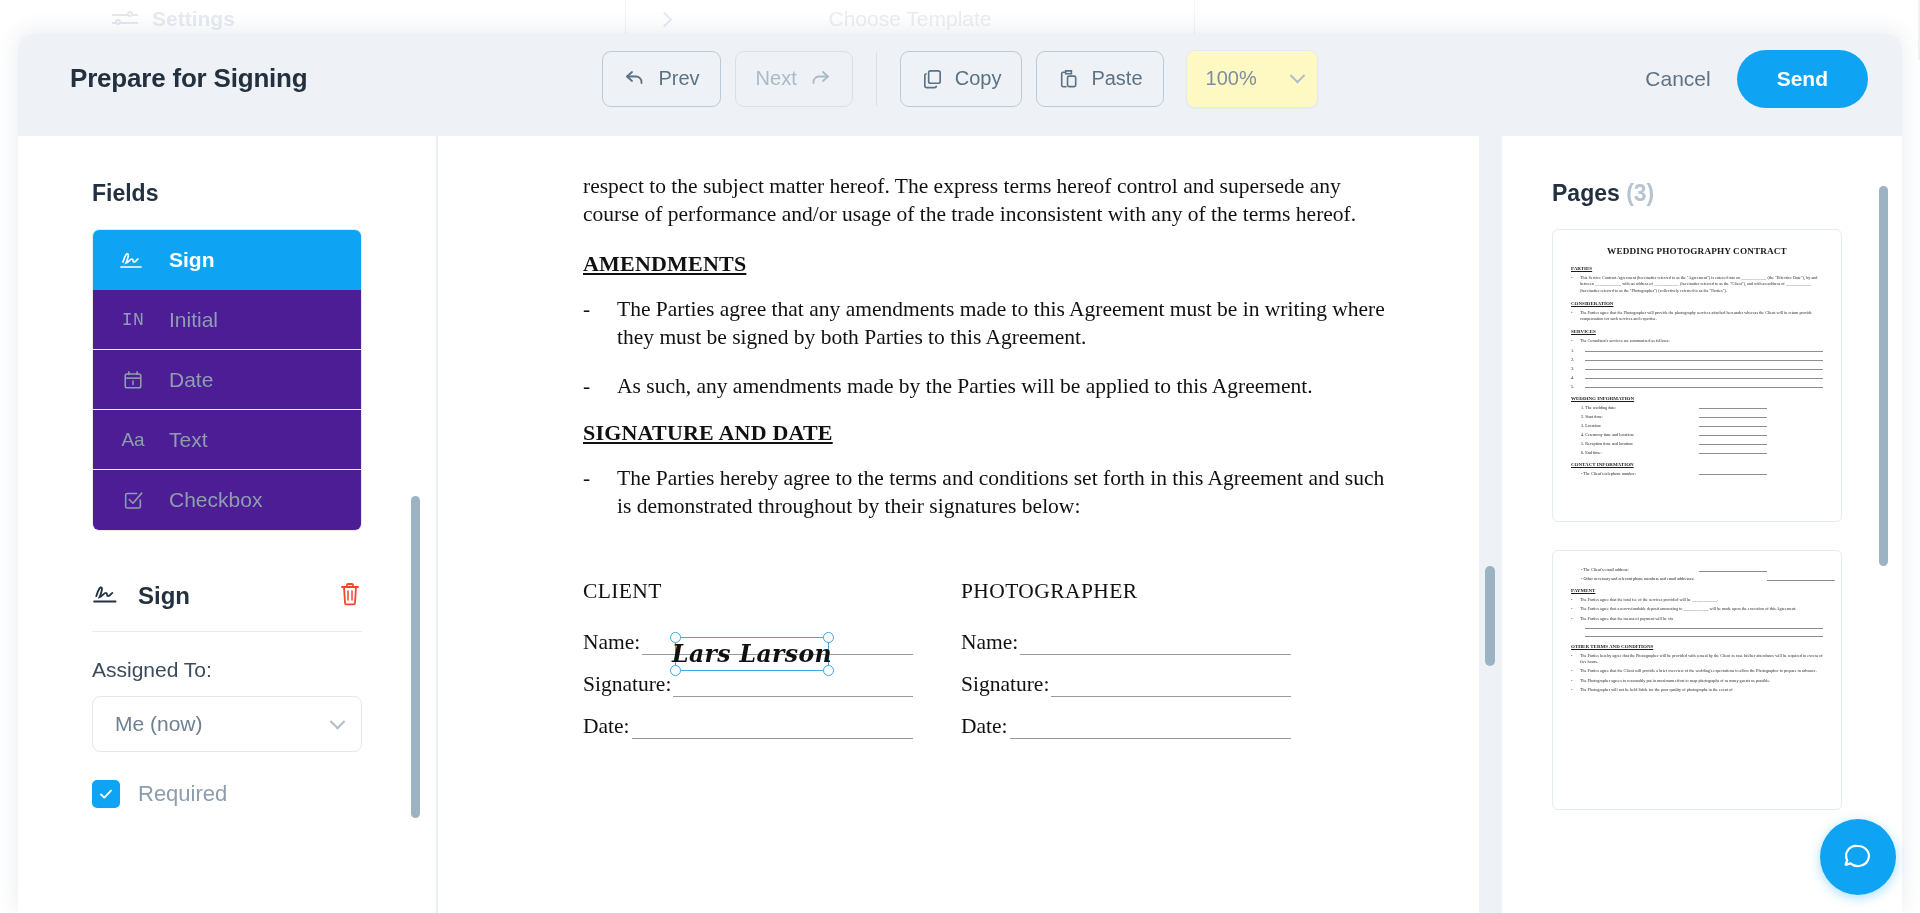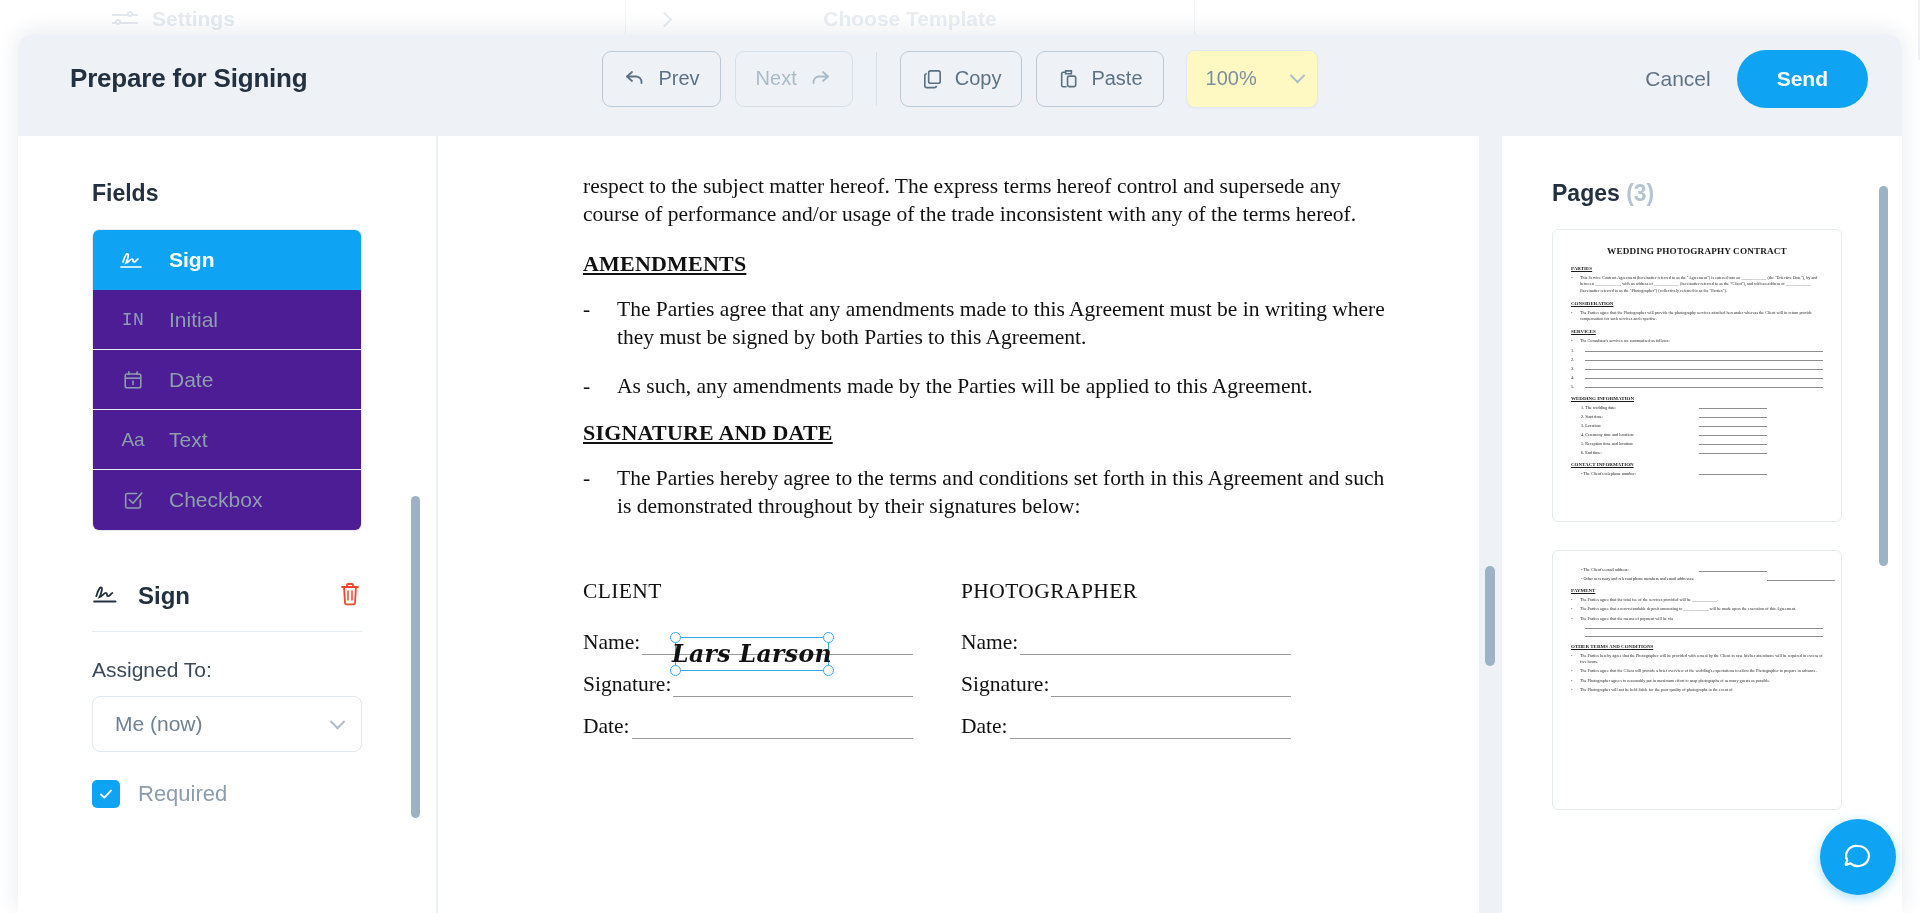--- a/index.html
+++ b/index.html
@@ -37,21 +37,21 @@
   .bg-nav-label { font-size: 21px; font-weight: 600; color: #e6ebf1; white-space: nowrap; }
   .bg-nav-chev {
     margin-left: auto; margin-right: 90px;
     width: 11px; height: 11px;
     border-top: 2px solid #e6ebf1; border-right: 2px solid #e6ebf1;
     transform: rotate(45deg);
   }
   .bg-template {
     position: absolute; left: 625px; top: 0; width: 570px; height: 38px;
     display: flex; align-items: center; justify-content: center;
-    font-size: 21px; font-weight: 700; color: #e9eef3; white-space: nowrap;
+    font-size: 21px; font-weight: 400; color: #e9eef3; white-space: nowrap;
     border-left: 1px solid #f1f4f8; border-right: 1px solid #f1f4f8;
   }
   .bg-right-edge {
     position: absolute; right: 0; top: 0; width: 2px; height: 60px; background: #eef2f6;
   }
 
   
   .modal {
     position: absolute;
     left: 18px; top: 34px;

